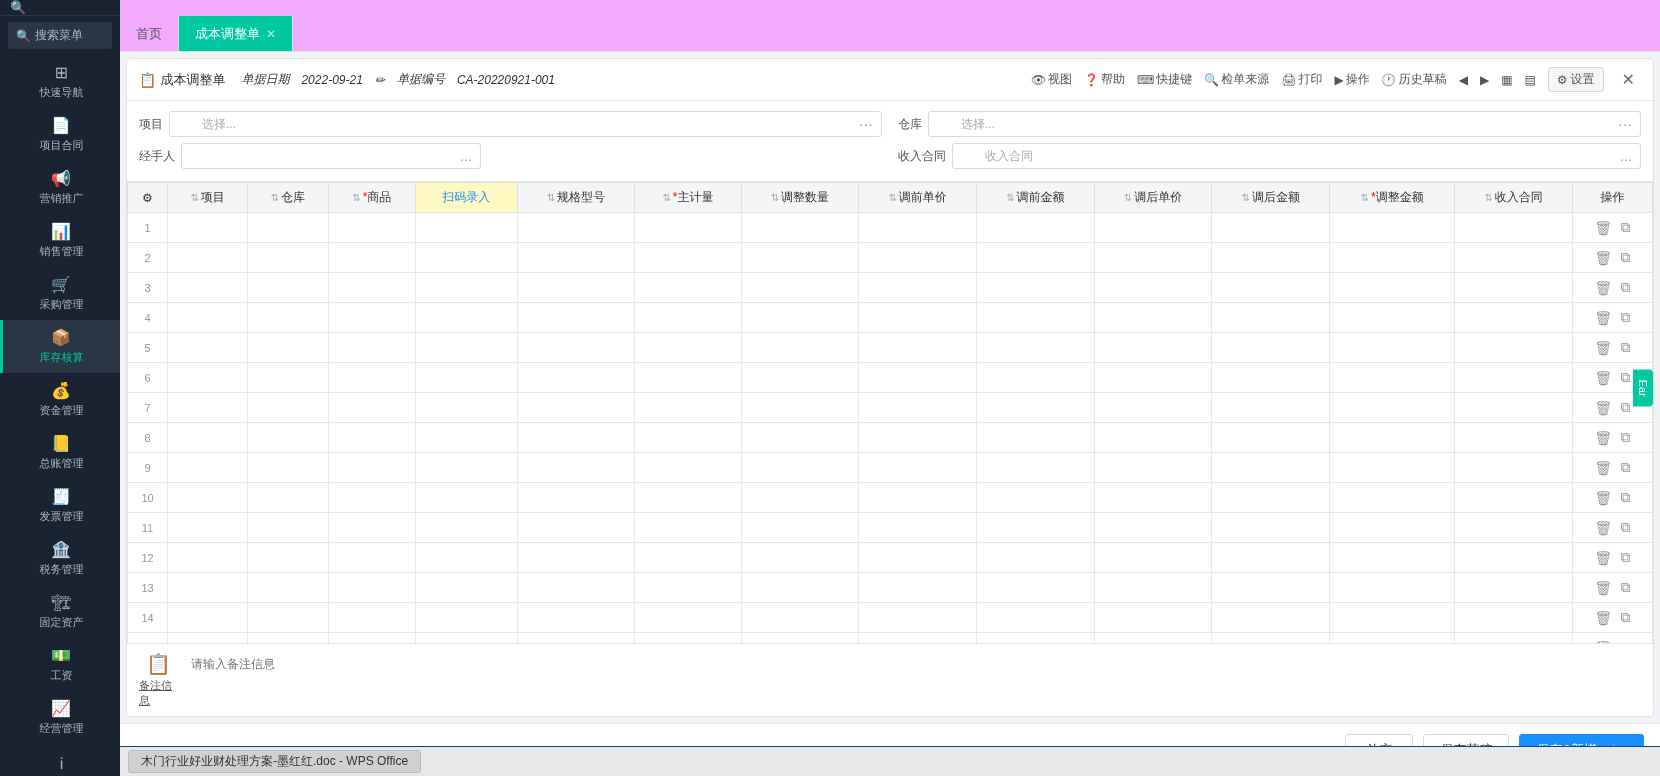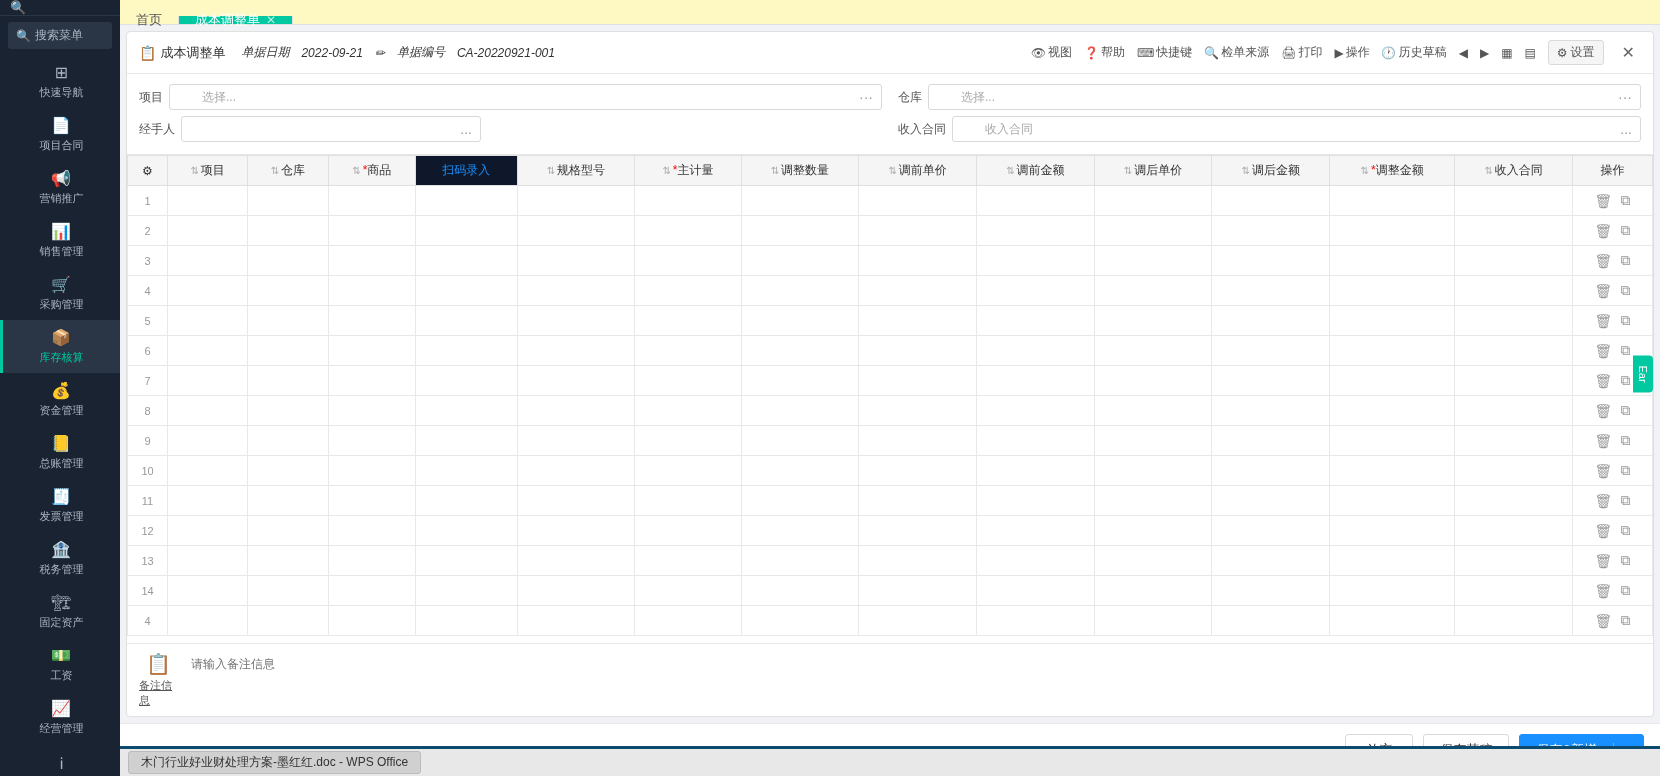--- a/index.html
+++ b/index.html
@@ -61,24 +61,24 @@
       display: flex;
       flex-direction: column;
       background: #f0f2f5;
       overflow: hidden;
     }
 
     
     .tab-bar {
       display: flex;
       align-items: center;
-      background: #fef9c3;
+      background: #f0abfc;
       border-bottom: 1px solid #e0e0e0;
       padding: 16px 0 0 0;
-      height: 25px;
+      height: 52px;
       flex-shrink: 0;
     }
     .tab-item {
       padding: 0 16px;
       height: 100%;
       display: flex;
       align-items: center;
       cursor: pointer;
       font-size: 13px;
       color: #555;
@@ -250,21 +250,21 @@
     th {
       border: 1px solid #e0e0e0;
       padding: 6px 8px;
       font-size: 12px;
       font-weight: 500;
       color: #333;
       white-space: nowrap;
       text-align: center;
     }
     th.highlighted {
-      background: #0f172a;
+      background: #fef9c3;
       color: #1890ff;
     }
     th .sort-icon { color: #aaa; font-size: 10px; margin-right: 2px; }
     th.settings-col { width: 40px; }
     th.ops-col { width: 80px; }
     td {
       border: 1px solid #e8e8e8;
       padding: 4px 8px;
       height: 30px;
       font-size: 12px;
@@ -376,21 +376,21 @@
       cursor: pointer;
     }
 
     
     .wps-taskbar {
       position: fixed;
       bottom: 0;
       left: 120px;
       right: 0;
       background: #e8e8e8;
-      border-top: 3px solid #0c4a6e;
+      border-top: 1px solid #0c4a6e;
       height: 30px;
       display: flex;
       align-items: center;
       padding: 0 8px;
     }
     .wps-task-btn {
       background: #d0d0d0;
       border: 1px solid #bbb;
       border-radius: 3px;
       padding: 2px 12px;

